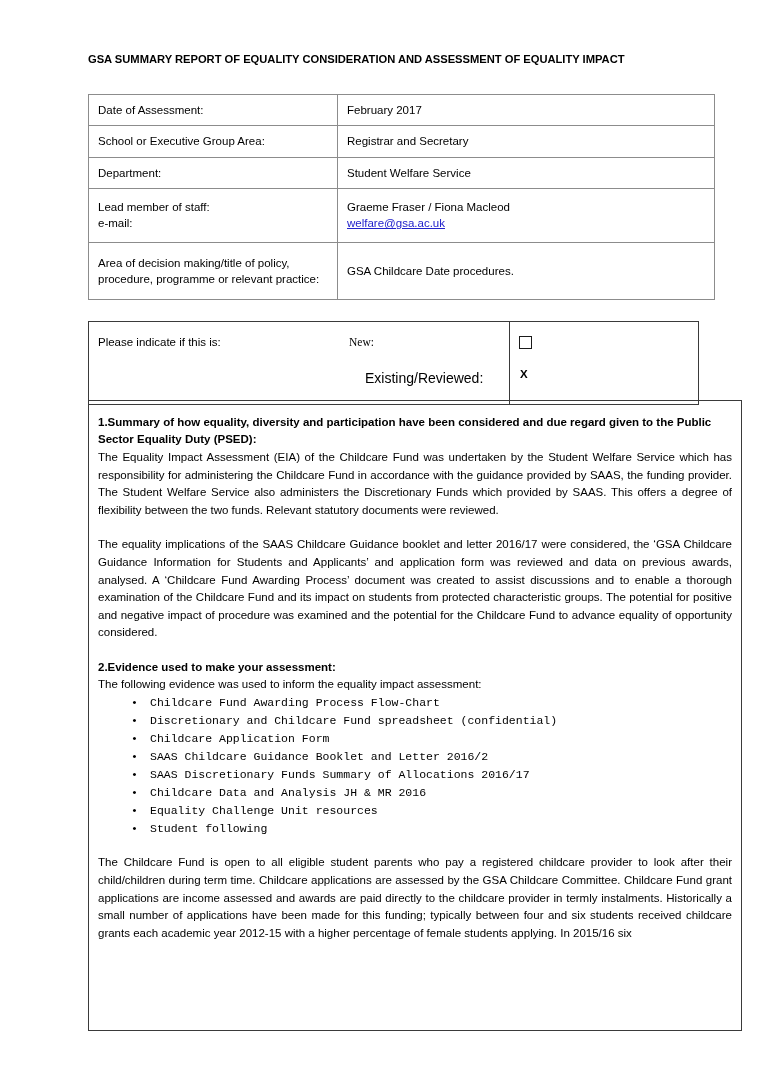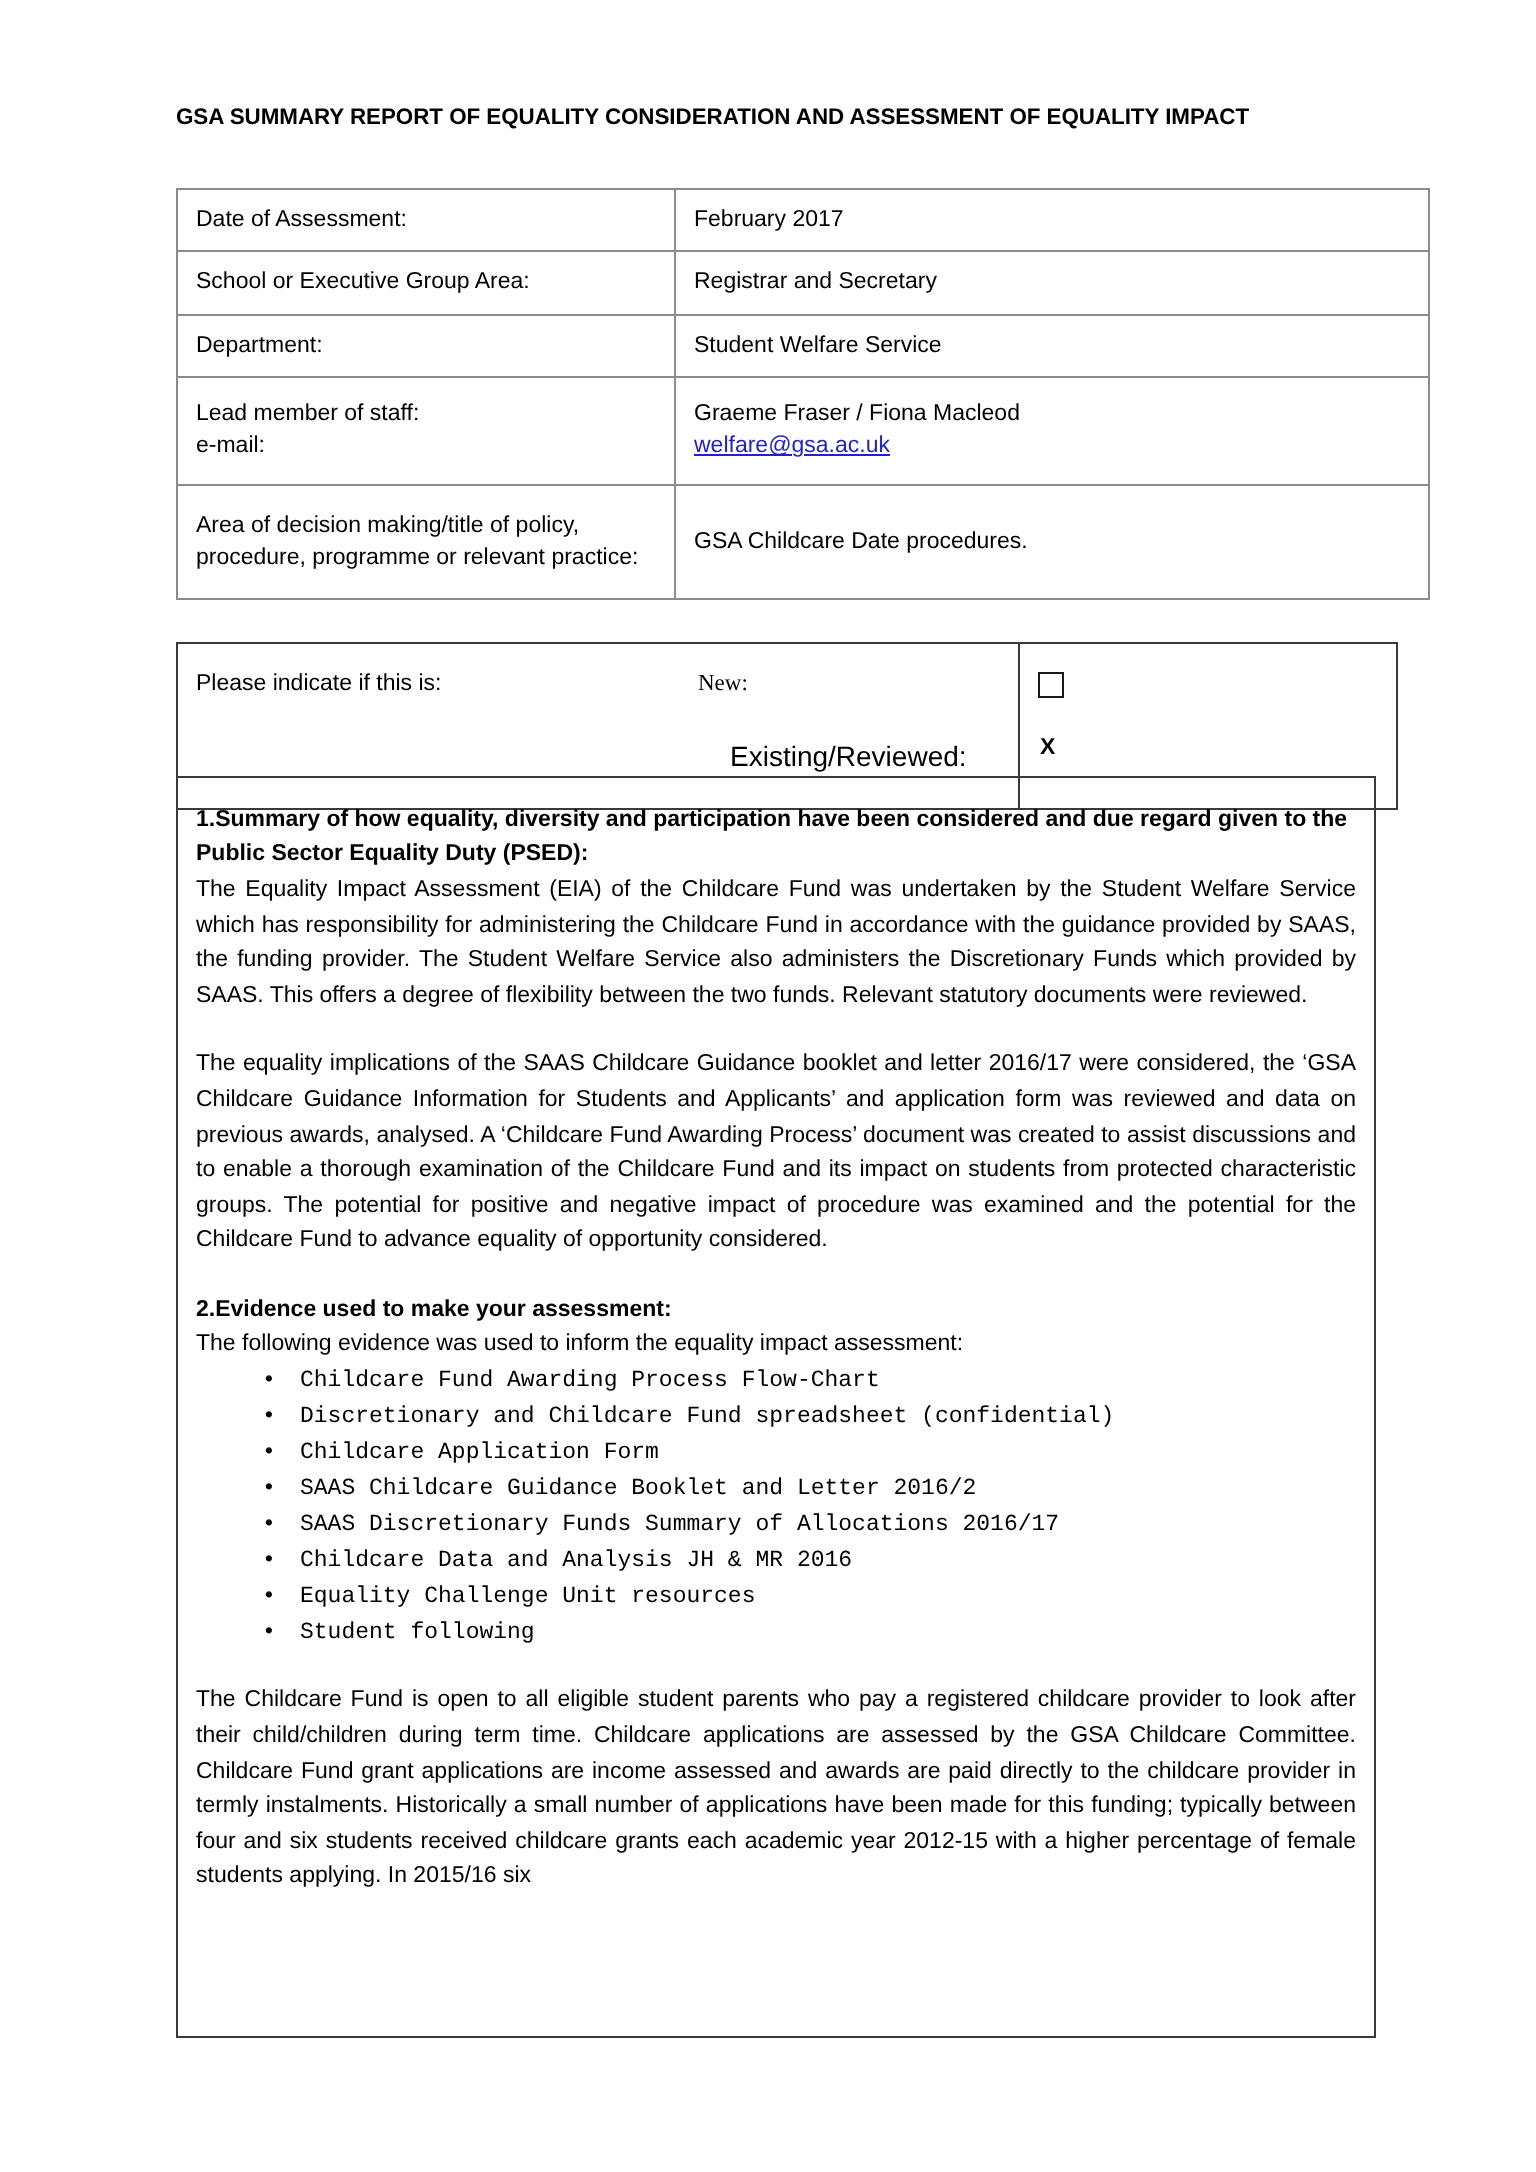--- a/index.html
+++ b/index.html
@@ -124,22 +124,22 @@
     left: 10px;
     top: 46px;
     font-size: 11.5px;
     font-weight: bold;
   }
 
   
   .content-box {
     position: absolute;
     left: 88px;
-    top: 388px;
-    width: 600px;
+    top: 400px;
+    width: 654px;
     height: 631px;
     border: 1px solid #3a3a3a;
     box-sizing: border-box;
     overflow: hidden;
   }
   .content-inner {
     padding: 13px 9px 0 9px;
   }
 
   .sec-heading {

